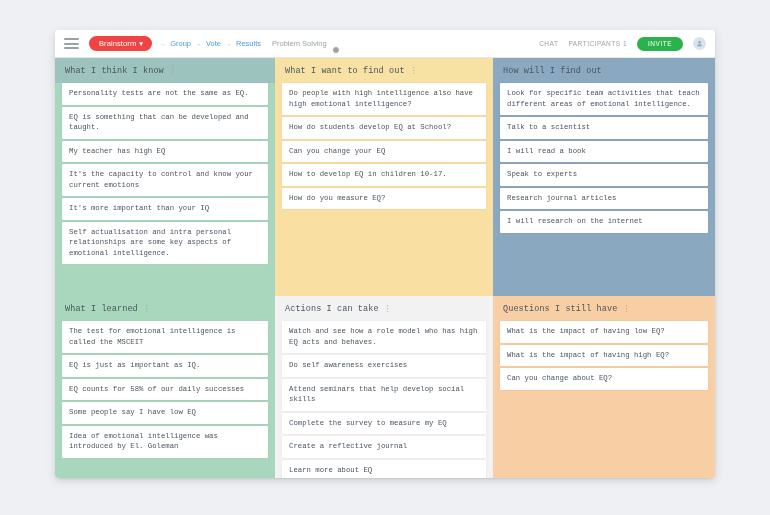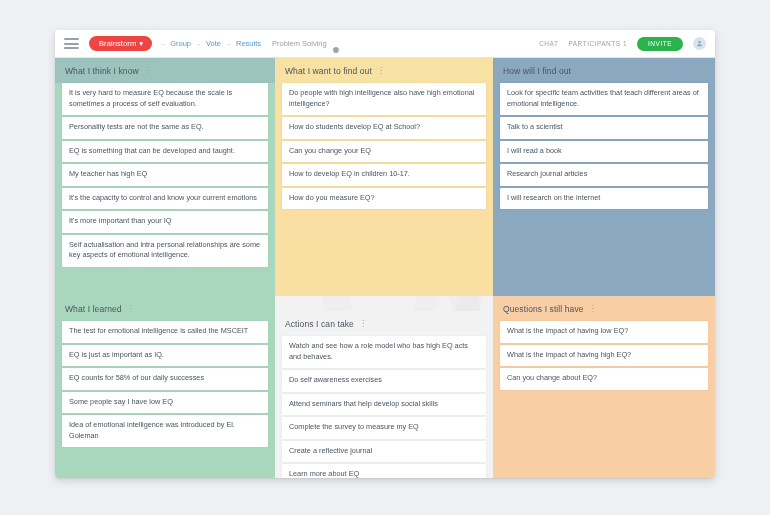--- a/index.html
+++ b/index.html
@@ -37,21 +37,21 @@
   .invite{
     background:#2bb24c;color:#fff;font-size:6.5px;letter-spacing:.5px;
     border-radius:8px;padding:3.5px 11px;cursor:pointer;white-space:nowrap;
   }
   .avatar{
     width:13px;height:13px;border-radius:50%;background:#d8e3ec;
     display:flex;align-items:center;justify-content:center;cursor:pointer;
   }
   .avatar svg{width:7px;height:7px;fill:#8ba7c0;}
   
-  .board{position:relative;width:660px;height:421px;background:#f2f2f2;}
+  .board{position:relative;width:660px;height:421px;background:#f2f2f2;font-family:Liberation Mono, monospace;}
   .col{position:absolute;box-sizing:border-box;overflow:hidden;}
   .col-head{
     font-size:8.5px;color:#4a5560;padding:8px 10px 7px 10px;
     display:flex;align-items:center;letter-spacing:.1px;
   }
   .col-head .dots{margin-left:5px;color:#96a0a8;font-size:8px;line-height:6px;letter-spacing:0;}
   .cards{padding:0 7px 7px 7px;}
   .card{
     background:#fff;border-radius:1px;margin-bottom:2px;
     font-size:7.3px;line-height:10.5px;color:#4a5560;
@@ -117,21 +117,20 @@
         <ellipse cx="238" cy="205" rx="20" ry="34" transform="rotate(28 238 205)" fill="none" stroke="#000" stroke-width="22" opacity="0.035"></ellipse>
       </svg>
     </div>
 
     <div class="col" id="col0" style="left: 0px; top: 0px; width: 220px; height: 238px; background: rgb(169, 215, 189);">
         <div class="col-head" style="background: rgb(156, 195, 189);">
           <span>What I think I know</span>
           <span class="dots">⋮</span>
         </div>
         <div class="cards">
-          <div class="card">It is very hard to measure EQ because the scale is sometimes a process of self evaluation.</div>
           <div class="card">Personality tests are not the same as EQ.</div>
           <div class="card">EQ is something that can be developed and taught.</div>
           <div class="card">My teacher has high EQ</div>
           <div class="card">It's the capacity to control and know your current emotions</div>
           <div class="card">It's more important than your IQ</div>
           <div class="card">Self actualisation and intra personal relationships are some key aspects of emotional intelligence.</div>
         </div>
       </div>
     <div class="col" id="col1" style="left: 220px; top: 0px; width: 218px; height: 238px; background: rgb(249, 223, 162);">
         <div class="col-head" style="background: rgb(247, 225, 163);">
@@ -148,38 +147,39 @@
       </div>
     <div class="col" id="col2" style="left: 438px; top: 0px; width: 222px; height: 238px; background: rgb(139, 168, 193);">
         <div class="col-head" style="background: rgb(139, 168, 193); border-radius: 10px;">
           <span>How will I find out</span>
           <span class="dots">⋮</span>
         </div>
         <div class="cards">
           <div class="card">Look for specific team activities that teach different areas of emotional intelligence.</div>
           <div class="card">Talk to a scientist</div>
           <div class="card">I will read a book</div>
+          <div class="card">Speak to experts</div>
           <div class="card">Research journal articles</div>
           <div class="card">I will research on the internet</div>
         </div>
       </div>
     <div class="col" id="col3" style="left: 0px; top: 238px; width: 220px; height: 183px; background: rgb(169, 215, 189);">
         <div class="col-head" style="background: rgb(169, 215, 189);">
           <span>What I learned</span>
           <span class="dots">⋮</span>
         </div>
         <div class="cards">
           <div class="card">The test for emotional intelligence is called the MSCEIT</div>
           <div class="card">EQ is just as important as IQ.</div>
           <div class="card">EQ counts for 58% of our daily successes</div>
           <div class="card">Some people say I have low EQ</div>
           <div class="card">Idea of emotional intelligence was introduced by El. Goleman</div>
         </div>
       </div>
-    <div class="col" id="col4" style="left: 220px; top: 238px; width: 218px; height: 183px; background: rgb(242, 242, 242); margin-top: 15px;">
+    <div class="col" id="col4" style="left: 220px; top: 238px; width: 218px; height: 183px; background: rgb(242, 242, 242);">
         <div class="col-head" style="background: rgb(242, 242, 242);">
           <span>Actions I can take</span>
           <span class="dots">⋮</span>
         </div>
         <div class="cards">
           <div class="card">Watch and see how a role model who has high EQ acts and behaves.</div>
           <div class="card">Do self awareness exercises</div>
           <div class="card">Attend seminars that help develop social skills</div>
           <div class="card">Complete the survey to measure my EQ</div>
           <div class="card">Create a reflective journal</div>

